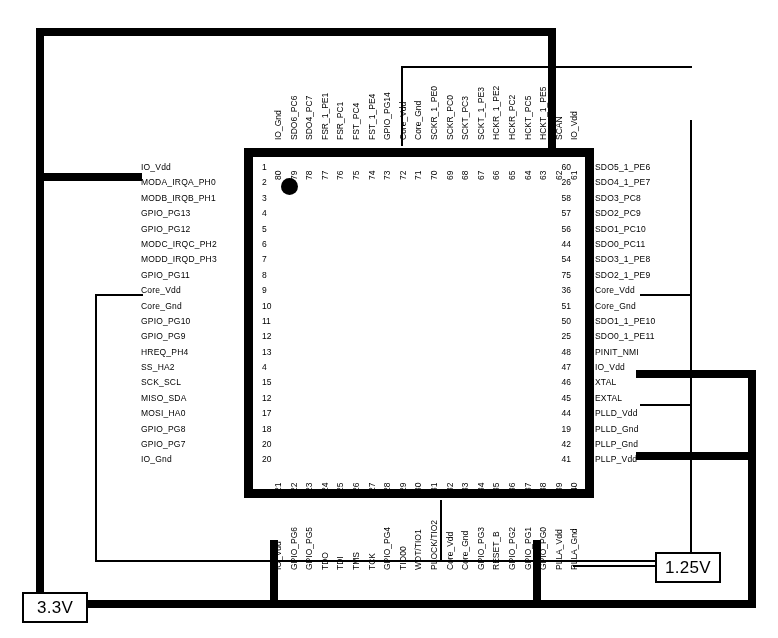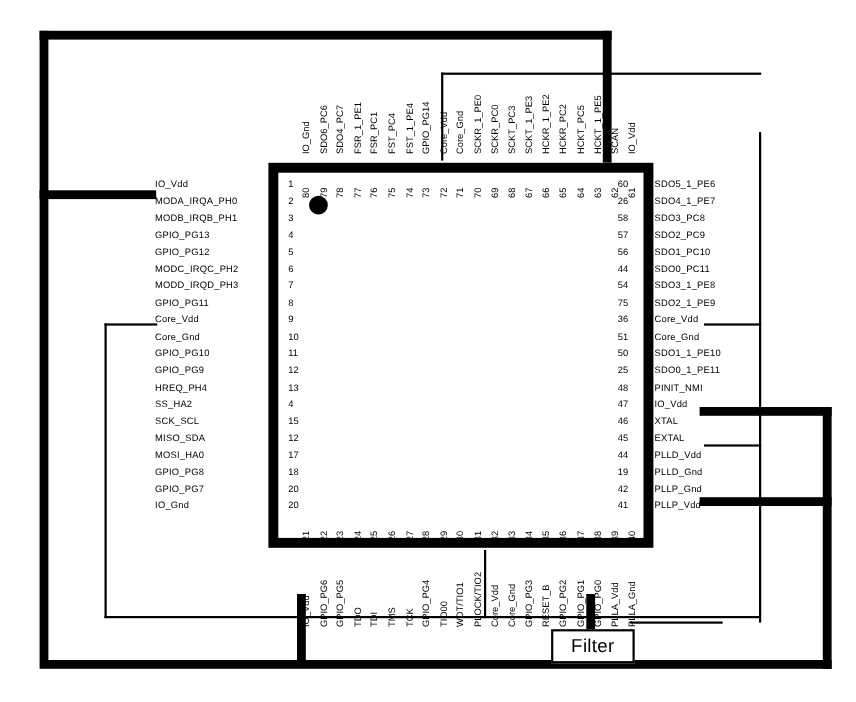--- a/index.html
+++ b/index.html
@@ -266,17 +266,20 @@
       <span class="vnum" style="left: 461.2px; top: 492px;">33</span>
       <span class="vnum" style="left: 476.8px; top: 492px;">34</span>
       <span class="vnum" style="left: 492.4px; top: 492px;">35</span>
       <span class="vnum" style="left: 508px; top: 492px;">36</span>
       <span class="vnum" style="left: 523.6px; top: 492px;">37</span>
       <span class="vnum" style="left: 539.2px; top: 492px;">38</span>
       <span class="vnum" style="left: 554.8px; top: 492px;">39</span>
       <span class="vnum" style="left: 570.4px; top: 492px;">40</span>
     </div>
 
-  <div class="vbox" id="box-filter">
-    <span>Filter</span>
+  <div class="vbox" id="box-33v">
+    <span>3.3V</span>
+  </div>
+  <div class="vbox" id="box-125v">
+    <span>1.25V</span>
   </div>
 
 </div>
 
 </body></html>

